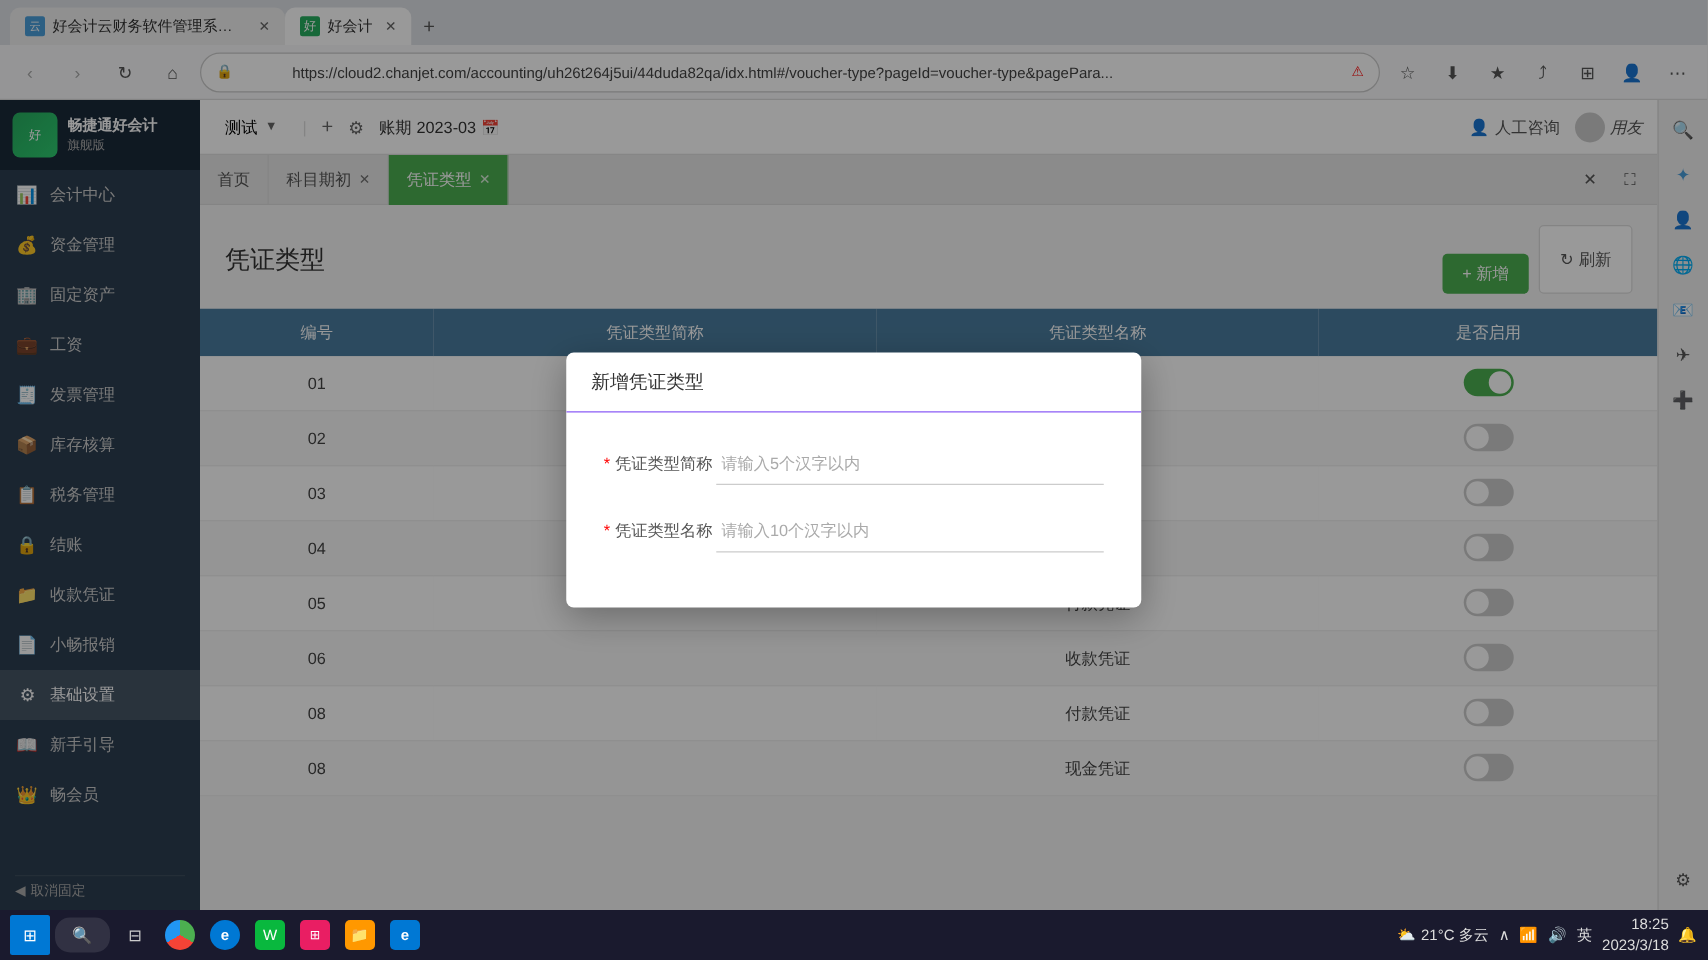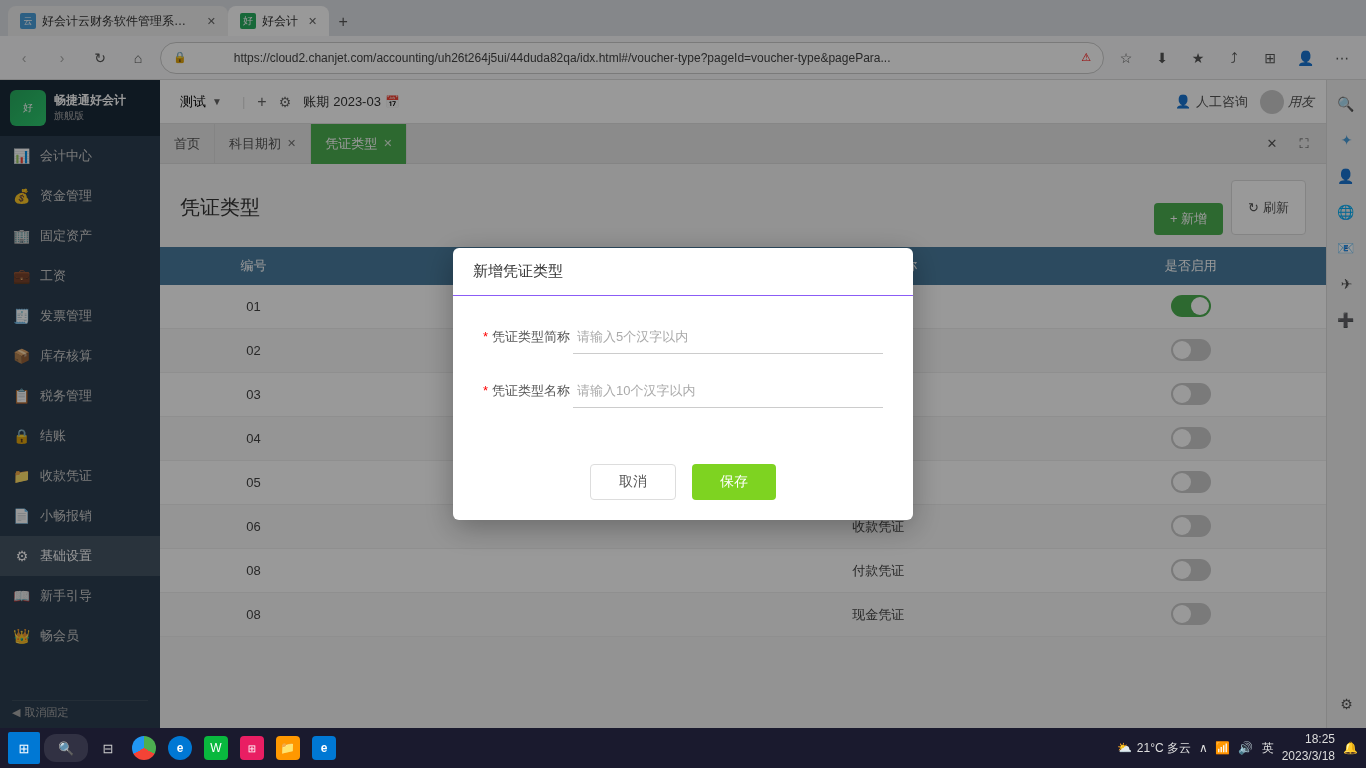--- a/index.html
+++ b/index.html
@@ -402,24 +402,20 @@
         </label>
         <input class="form-input" type="text" placeholder="请输入5个汉字以内" style="">
       </div>
       <div class="form-group">
         <label class="form-label">
           <span class="required">*</span><span>凭证类型名称</span>
         </label>
         <input class="form-input" type="text" placeholder="请输入10个汉字以内" style="">
       </div>
     </div>
-    <div class="modal-footer">
-      <button class="btn-cancel">取消</button>
-      <button class="btn-save">保存</button>
-    </div>
   </div>
 </div>
 
 <div class="taskbar" style="position:fixed;bottom:0;left:0;right:0;z-index:200;">
   <div class="taskbar-start">⊞</div>
   <div class="taskbar-search">🔍</div>
   <div class="taskbar-icon" style="color:#ccc;">⊟</div>
   <div class="taskbar-icon">
     <div style="width:24px;height:24px;background:conic-gradient(#4caf50 0deg 120deg,#f44336 120deg 240deg,#2196f3 240deg 360deg);border-radius:50%;"></div>
   </div>

